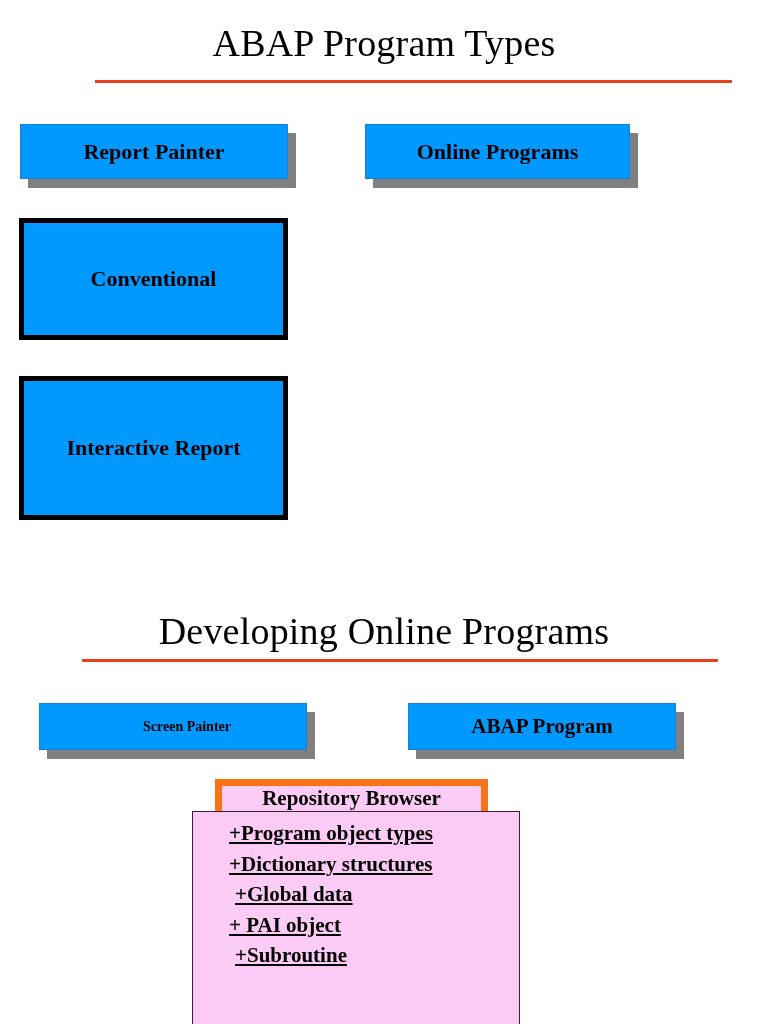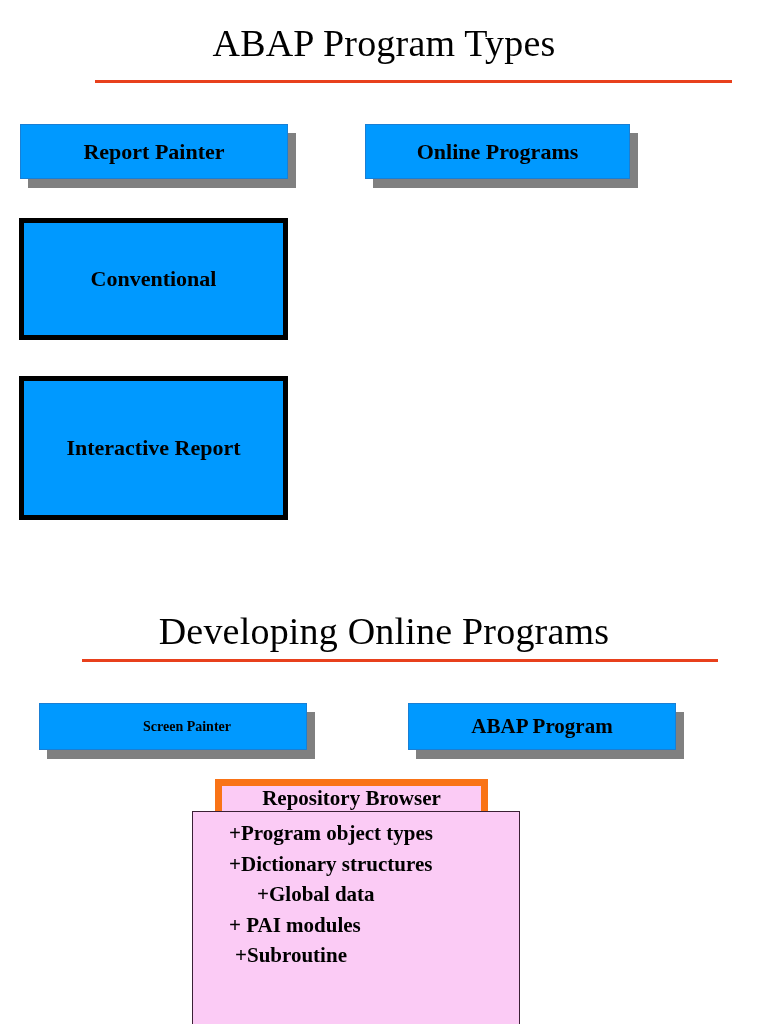--- a/index.html
+++ b/index.html
@@ -115,29 +115,30 @@
     padding: 6px 0 0 0;
     font-family: "Liberation Serif", "DejaVu Serif", serif;
     font-weight: bold;
     font-size: 21px;
     color: #000000;
   }
   .pink-body ul {
     list-style: none;
     margin: 0;
     padding: 0;
+    text-decoration: underline;
   }
   .pink-body li {
     line-height: 30.5px;
     white-space: nowrap;
     padding-left: 40px;
   }
   .pink-body li:nth-child(1) { padding-left: 36px; }
   .pink-body li:nth-child(2) { padding-left: 36px; }
-  .pink-body li:nth-child(3) { padding-left: 64px; }
+  .pink-body li:nth-child(3) { padding-left: 42px; }
   .pink-body li:nth-child(4) { padding-left: 36px; }
   .pink-body li:nth-child(5) { padding-left: 42px; }
   .pink-body li:nth-child(6) { padding-left: 47px; }
 </style>
 </head>
 <body>
 
 <div class="slide">
 
   <div class="section-title" id="title-1">ABAP Program Types</div>
@@ -158,18 +159,18 @@
 
   <div class="blue-box shadow" id="box-abap-editor">ABAP Program</div>
 
   <div class="pink-header">Repository Browser</div>
 
   <div class="pink-body">
     <ul>
       <li>+Program object types</li>
       <li>+Dictionary structures</li>
       <li>+Global data</li>
-      <li>+ PAI modules</li>
+      <li>+ PAI object</li>
       <li>+Subroutine</li>
     </ul>
   </div>
 
 </div>
 
 </body></html>

